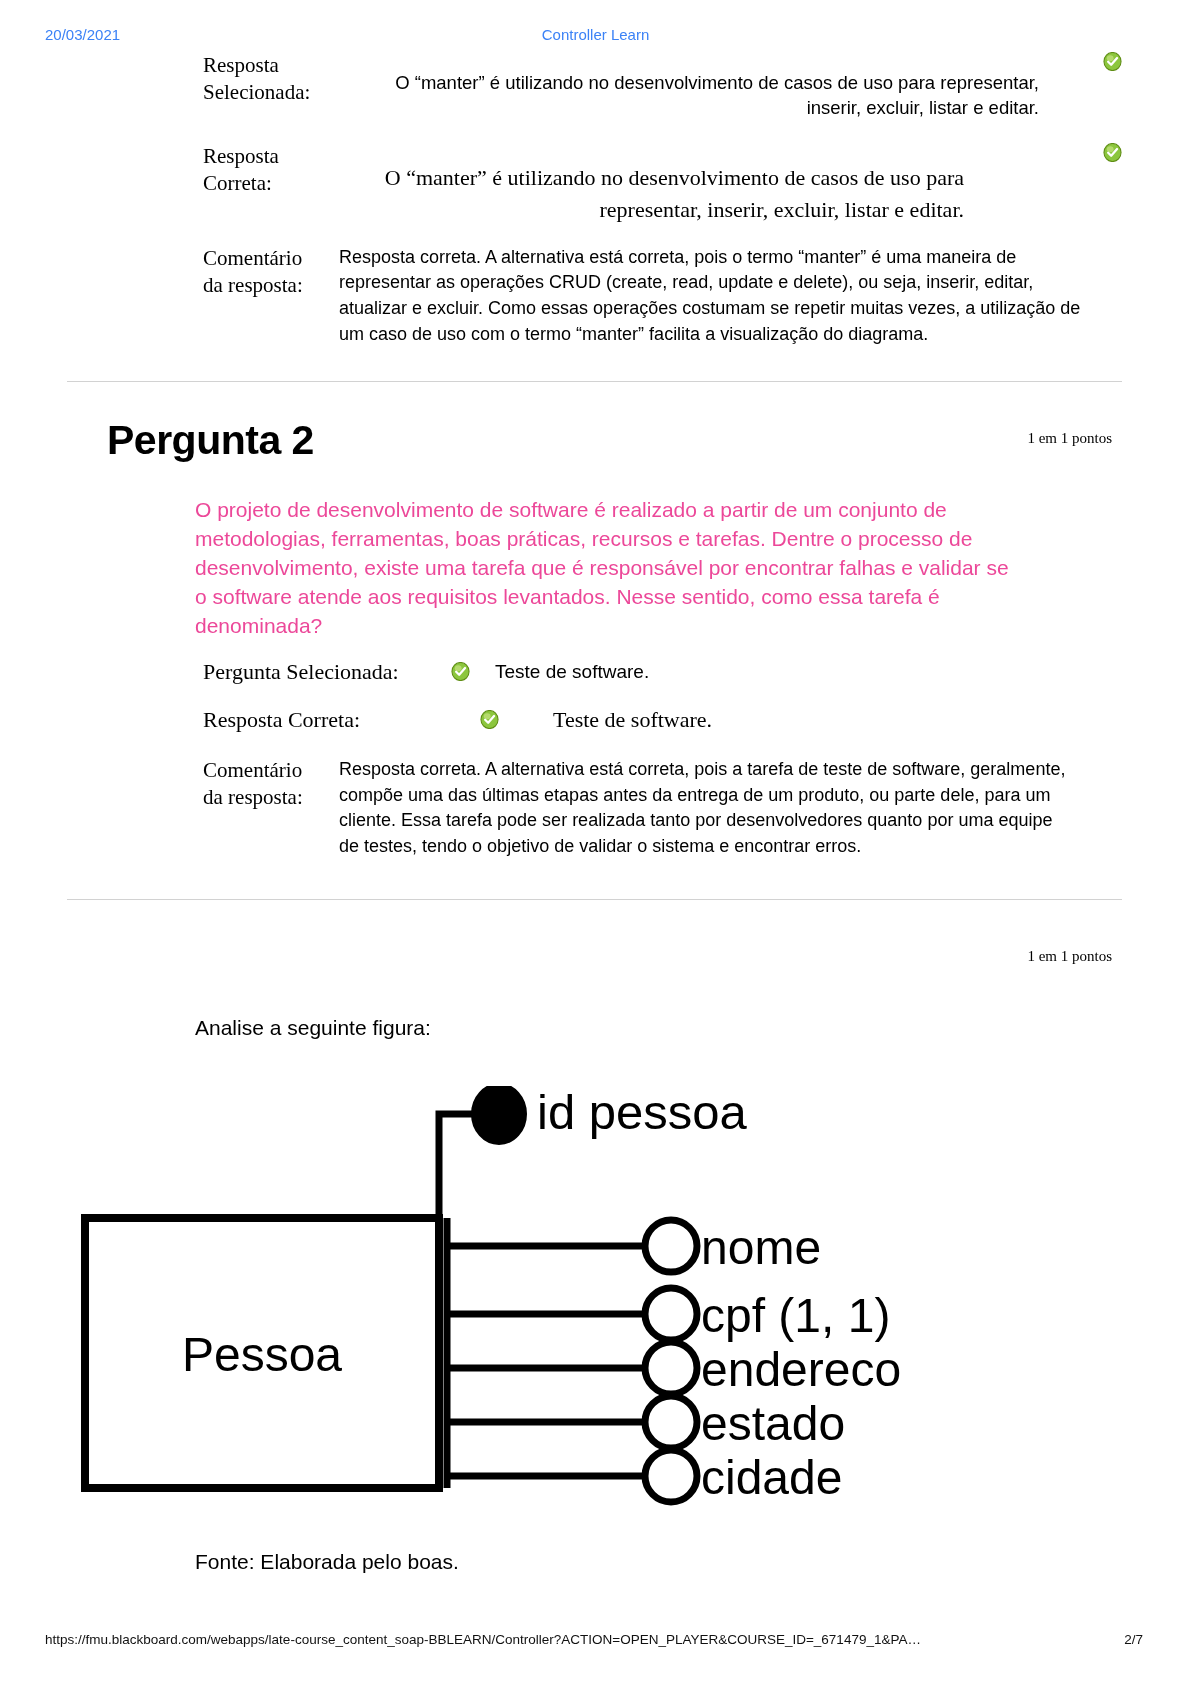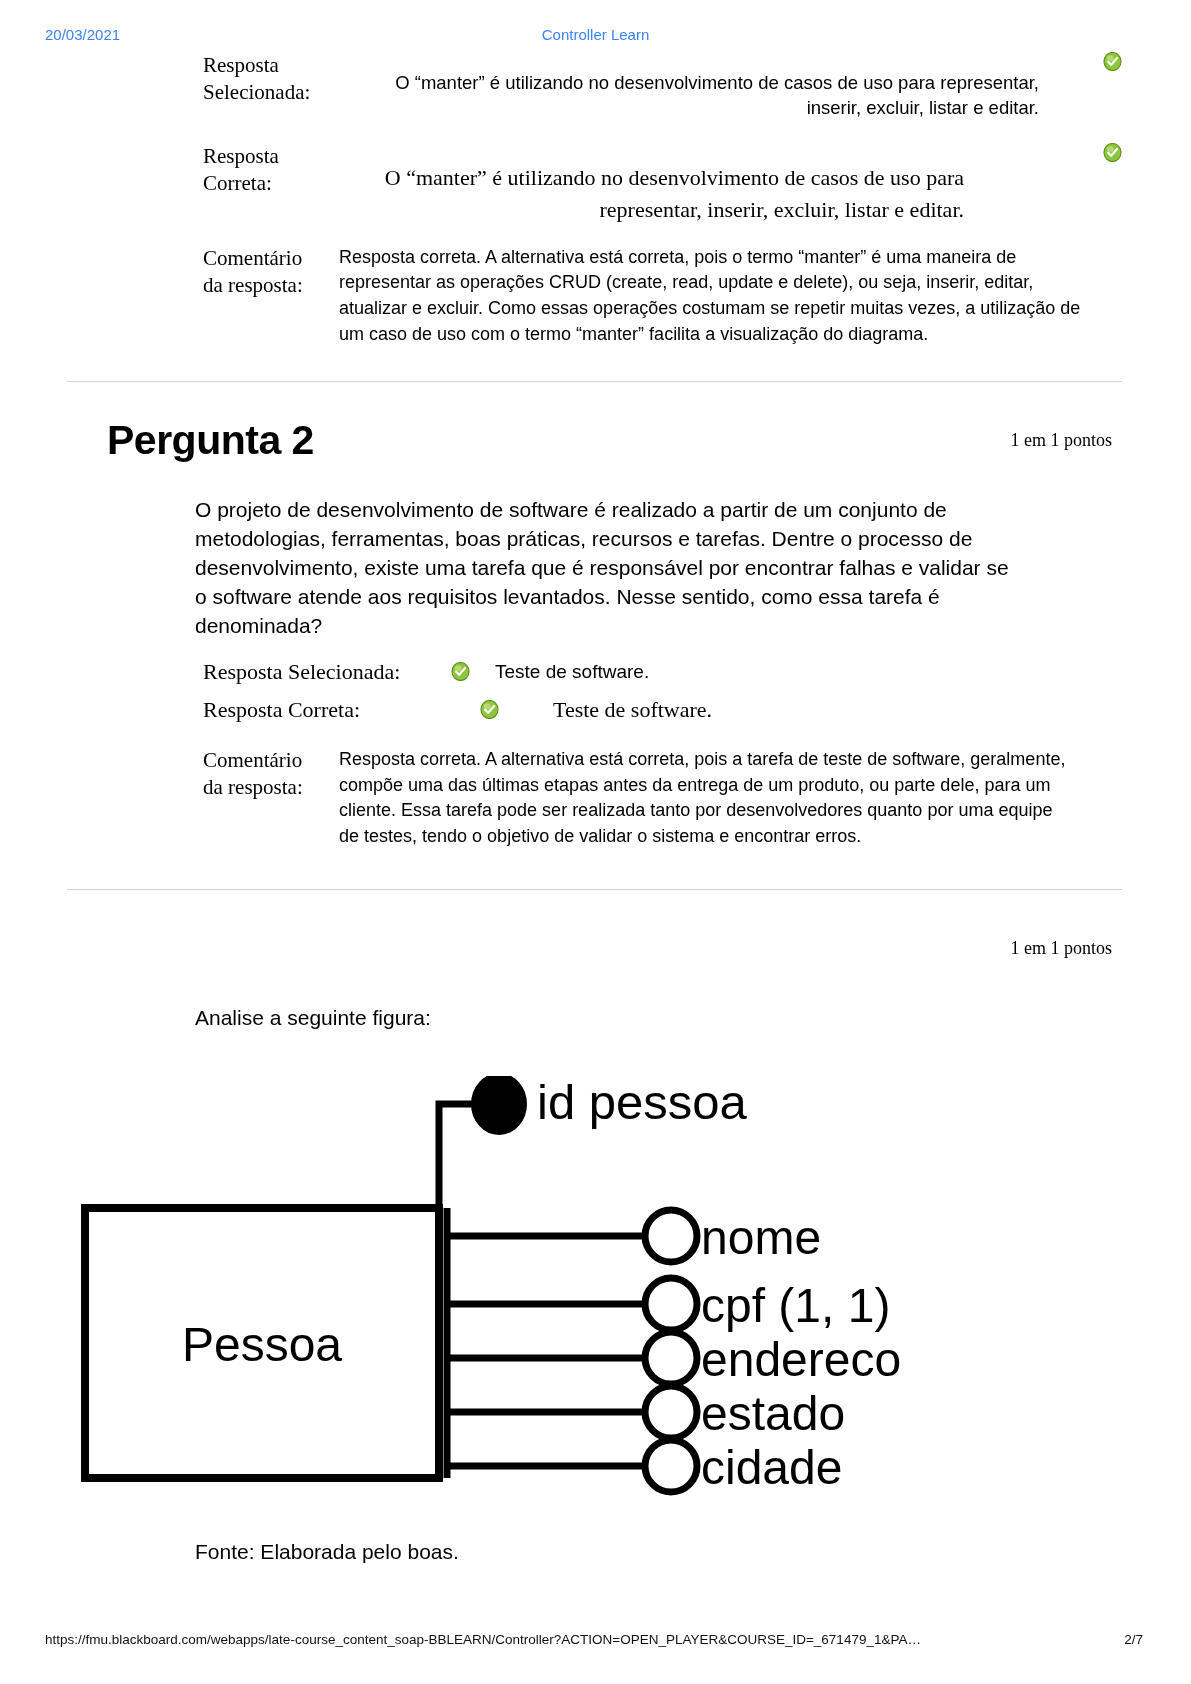--- a/index.html
+++ b/index.html
@@ -153,32 +153,32 @@
     font-size: 41px;
     letter-spacing: -0.5px;
     color: #000;
     line-height: 1;
   }
   .q-points {
     position: absolute;
     right: 10px;
     top: 10px;
     font-family: "Liberation Serif", serif;
-    font-size: 18px;
+    font-size: 15px;
     color: #000;
     white-space: nowrap;
   }
 
   .q-stem {
     margin: 22px 0 0 128px;
     width: 820px;
     font-family: "Liberation Sans", sans-serif;
     font-size: 21px;
     line-height: 1.38;
-    color: #000000;
+    color: #ec4899;
   }
 
   
   .ans-inline {
     display: flex;
     align-items: center;
     margin: 18px 0 0 136px;
   }
   .ans-inline .lbl {
     font-family: "Liberation Serif", serif;
@@ -305,35 +305,35 @@
 
     <div>
       <div class="q-header">
         <div class="q-title">Pergunta 2</div>
         <div class="q-points">1 em 1 pontos</div>
       </div>
 
       <div class="q-stem">O projeto de desenvolvimento de software é realizado a partir de um conjunto de metodologias, ferramentas, boas práticas, recursos e tarefas. Dentre o processo de desenvolvimento, existe uma tarefa que é responsável por encontrar falhas e validar se o software atende aos requisitos levantados. Nesse sentido, como essa tarefa é denominada?</div>
 
       <div class="ans-inline">
-        <span class="lbl">Resposta Selecionada:</span>
+        <span class="lbl">Pergunta Selecionada:</span>
         <span class="ico">
           <span class="check-icon">
             <svg viewBox="0 0 20 20" aria-hidden="true">
               <ellipse cx="10" cy="10" rx="9" ry="9.5" fill="#8cc63e"></ellipse>
               <ellipse cx="10" cy="10" rx="9" ry="9.5" fill="none" stroke="#5e8c14" stroke-width="1.1"></ellipse>
               <ellipse cx="7.6" cy="6.6" rx="3.6" ry="3.1" fill="#c3e07e" opacity="0.75"></ellipse>
               <path d="M5.4 10.2 L8.6 13.4 L14.8 6.3" fill="none" stroke="#ffffff" stroke-width="2.4" stroke-linecap="round" stroke-linejoin="round"></path>
             </svg>
           </span>
         </span>
         <span class="val sans">Teste de software.</span>
       </div>
 
-      <div class="ans-inline" style="margin-top:12px;gap:29px;">
+      <div class="ans-inline" style="margin-top:22px;gap:29px;">
         <span class="lbl">Resposta Correta:</span>
         <span class="ico">
           <span class="check-icon">
             <svg viewBox="0 0 20 20" aria-hidden="true">
               <ellipse cx="10" cy="10" rx="9" ry="9.5" fill="#8cc63e"></ellipse>
               <ellipse cx="10" cy="10" rx="9" ry="9.5" fill="none" stroke="#5e8c14" stroke-width="1.1"></ellipse>
               <ellipse cx="7.6" cy="6.6" rx="3.6" ry="3.1" fill="#c3e07e" opacity="0.75"></ellipse>
               <path d="M5.4 10.2 L8.6 13.4 L14.8 6.3" fill="none" stroke="#ffffff" stroke-width="2.4" stroke-linecap="round" stroke-linejoin="round"></path>
             </svg>
           </span>

